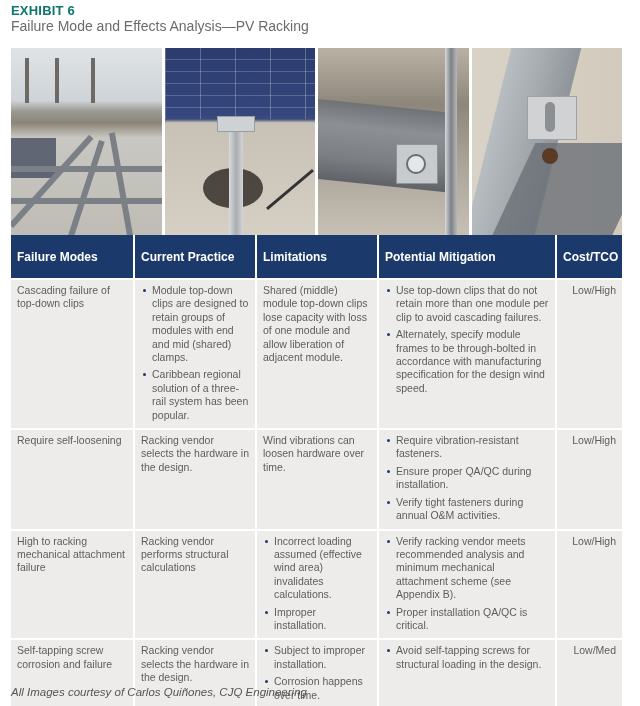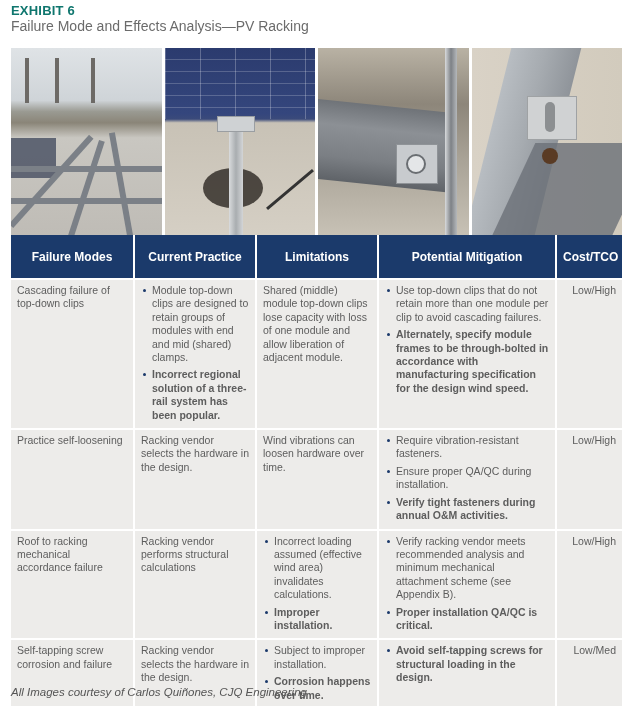--- a/index.html
+++ b/index.html
@@ -34,29 +34,29 @@
   .p3 .bolt { position: absolute; left: 88px; top: 106px; width: 16px; height: 16px; border-radius: 50%; background: #e4e6e8; border: 2px solid #6a6e72; }
   
   .p4 { background: linear-gradient(90deg, #d9d2c6 0%, #d2cbbd 100%); }
   .p4 .chan { position: absolute; left: 16px; top: 0; width: 70px; height: 100%; background: linear-gradient(90deg,#b8bdc2,#a6abb0 50%,#8f949a); transform: skewX(-14deg); }
   .p4 .shadow { position: absolute; left: 40px; top: 95px; width: 120px; height: 100px; background: #6c7078; transform: skewX(-25deg); opacity: .8; }
   .p4 .plate { position: absolute; left: 55px; top: 48px; width: 48px; height: 42px; background: #d0d2d3; border: 1px solid #9fa2a4; }
   .p4 .slot { position: absolute; left: 73px; top: 54px; width: 10px; height: 30px; border-radius: 5px; background: #8c8f91; }
   .p4 .rust { position: absolute; left: 70px; top: 100px; width: 16px; height: 16px; border-radius: 50%; background: #5a3b24; }
 
   table.fmea { position: absolute; left: 11px; top: 235px; width: 611px; border-collapse: collapse; table-layout: fixed; }
-  table.fmea th { background: #1b3a6b; color: #ffffff; font-weight: bold; font-size: 12px; text-align: center;
+  table.fmea th { background: #1b3a6b; color: #ffffff; font-weight: bold; font-size: 12px; text-align: left;
                   padding: 0 6px; height: 43px; border-right: 2px solid #ffffff; vertical-align: middle; }
   table.fmea th:last-child { border-right: none; }
   table.fmea td { background: #edecea; font-size: 10.5px; line-height: 13.4px; color: #5d5d5d; vertical-align: top;
                   padding: 4px 6px 6px 6px; border-right: 2px solid #ffffff; border-top: 2px solid #ffffff; }
   table.fmea td:last-child { border-right: none; text-align: right; }
   ul.b { margin: 0; padding: 0; list-style: none; }
   ul.b li { position: relative; padding-left: 11px; margin-bottom: 4px; }
-  ul.b li:last-child { margin-bottom: 0; font-weight: bold; }
+  ul.b li:last-child { margin-bottom: 0; }
   ul.b li::before { content: ""; position: absolute; left: 2px; top: 5px; width: 3px; height: 3px; border-radius: 50%; background: #1b3a6b; }
 
   .credit { position: absolute; left: 11px; top: 686px; font-size: 11.5px; color: #555555; font-style: italic; }
 </style>
 </head>
 <body>
 
 <div class="exhibit">EXHIBIT 6</div>
 <div class="subtitle">Failure Mode and Effects Analysis—PV Racking</div>
 
@@ -111,49 +111,49 @@
       <th>Cost/TCO</th>
     </tr>
   </thead>
   <tbody>
 
     <tr style="height:143px">
       <td>Cascading failure of top-down clips</td>
       <td>
         <ul class="b">
           <li>Module top-down clips are designed to retain groups of modules with end and mid (shared) clamps.</li>
-          <li>Incorrect regional solution of a three-rail system has been popular.</li>
+          <li>Caribbean regional solution of a three-rail system has been popular.</li>
         </ul>
       </td>
       <td>Shared (middle) module top-down clips lose capacity with loss of one module and allow liberation of adjacent module.</td>
       <td>
         <ul class="b">
           <li>Use top-down clips that do not retain more than one module per clip to avoid cascading failures.</li>
           <li>Alternately, specify module frames to be through-bolted in accordance with manufacturing specification for the design wind speed.</li>
         </ul>
       </td>
       <td>Low/High</td>
     </tr>
 
     <tr style="height:93px">
-      <td>Practice self-loosening</td>
+      <td>Require self-loosening</td>
       <td>Racking vendor selects the hardware in the design.</td>
       <td>Wind vibrations can loosen hardware over time.</td>
       <td>
         <ul class="b">
           <li>Require vibration-resistant fasteners.</li>
           <li>Ensure proper QA/QC during installation.</li>
           <li>Verify tight fasteners during annual O&amp;M activities.</li>
         </ul>
       </td>
       <td>Low/High</td>
     </tr>
 
     <tr style="height:104px">
-      <td>Roof to racking mechanical accordance failure</td>
+      <td>High to racking mechanical attachment failure</td>
       <td>Racking vendor performs structural calculations</td>
       <td>
         <ul class="b">
           <li>Incorrect loading assumed (effective wind area) invalidates calculations.</li>
           <li>Improper installation.</li>
         </ul>
       </td>
       <td>
         <ul class="b">
           <li>Verify racking vendor meets recommended analysis and minimum mechanical attachment scheme (see Appendix B).</li>

